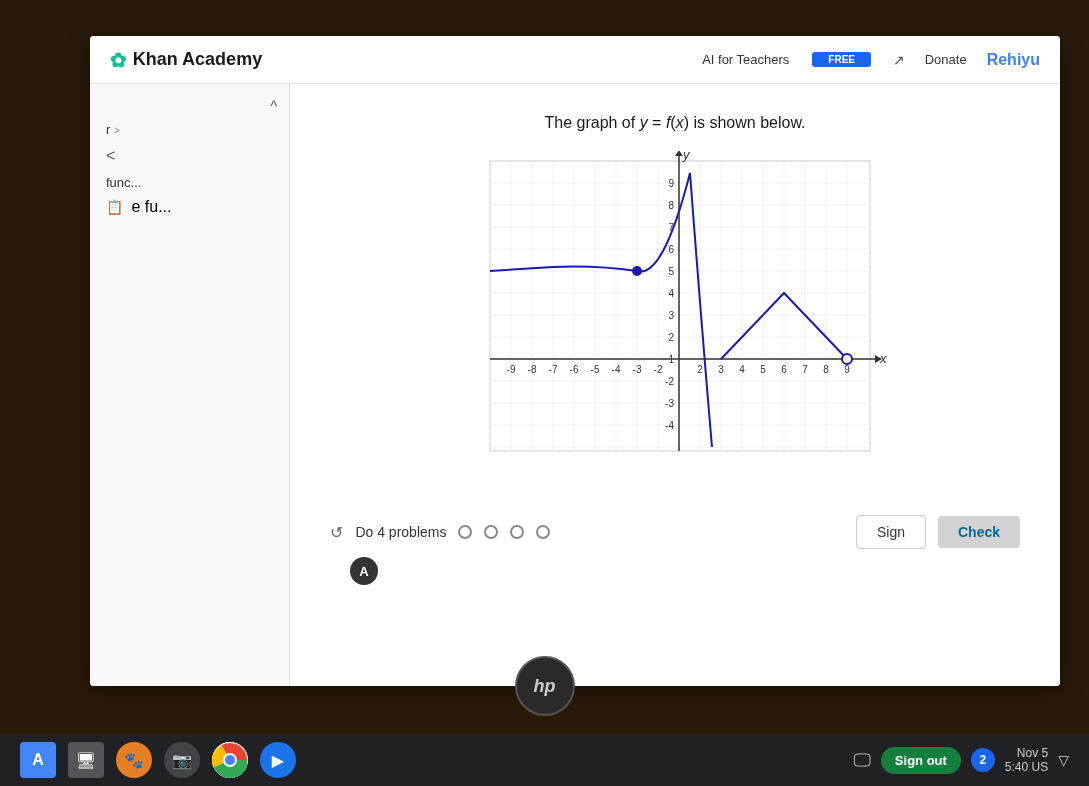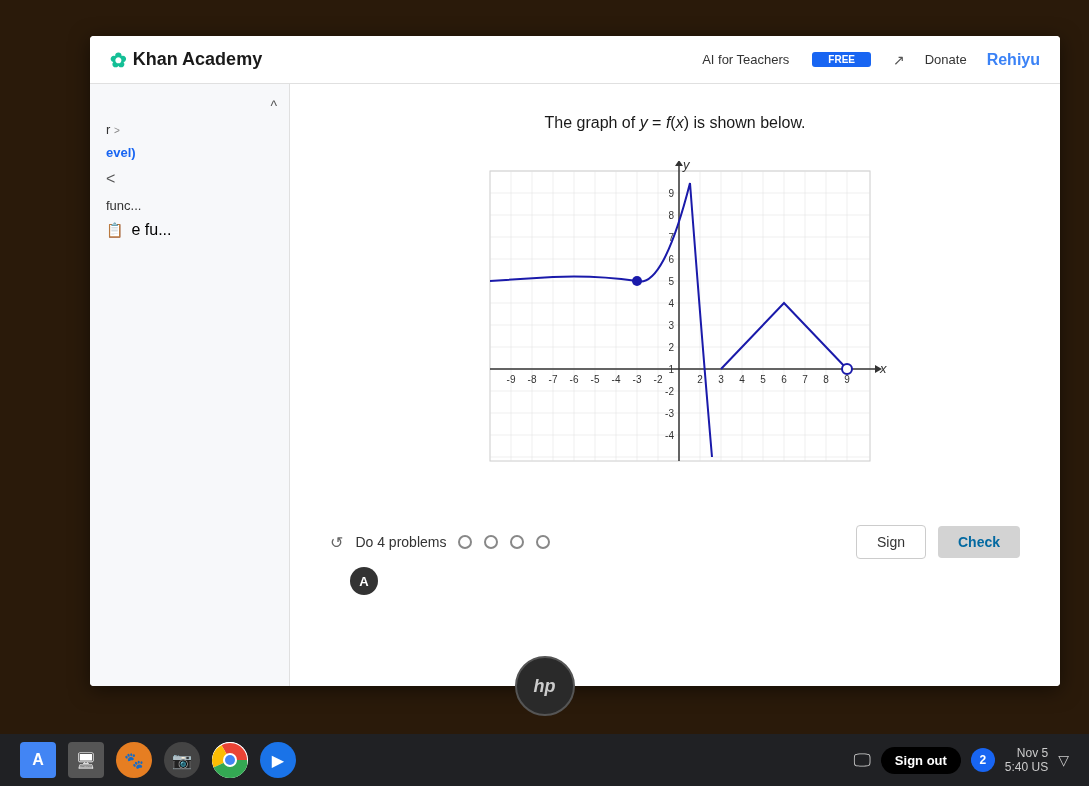--- a/index.html
+++ b/index.html
@@ -136,21 +136,21 @@
     
     .content-area {
       flex: 1;
       padding: 30px 40px;
       overflow-y: auto;
       background: #fff;
     }
     .problem-description {
       font-size: 16px;
       color: #1a1a1a;
-      margin-bottom: 29px;
+      margin-bottom: 19px;
       text-align: center;
     }
 
     
     .graph-container {
       display: flex;
       justify-content: center;
       margin-bottom: 24px;
     }
     .progress-circle {
@@ -218,21 +218,21 @@
     .taskbar-right {
       display: flex;
       align-items: center;
       gap: 10px;
     }
     .taskbar-monitor-icon {
       color: #ccc;
       font-size: 18px;
     }
     .btn-signout {
-      background: #000000;
+      background: #15803d;
       color: #fff;
       border: none;
       border-radius: 16px;
       padding: 6px 14px;
       font-size: 13px;
       cursor: pointer;
       font-weight: bold;
     }
     .taskbar-badge {
       width: 24px;
@@ -310,21 +310,20 @@
     <div class="sidebar">
       <div class="sidebar-top-chevron">
         <button class="chevron-btn">
           <span>^</span>
         </button>
       </div>
       <div class="sidebar-item-label">
         <span>r</span>
         <span class="nav-arrow">&gt;</span>
       </div>
-      <div class="sidebar-item-label active">evel)</div>
       <div style="padding: 6px 16px;">
         <button class="chevron-btn" style="font-size:16px;">
           <span>&lt;</span>
         </button>
       </div>
       <div class="sidebar-item-label">func...</div>
       <div class="sidebar-icon-item">
         <span class="edit-icon">📋</span>
         <span>e fu...</span>
       </div>

